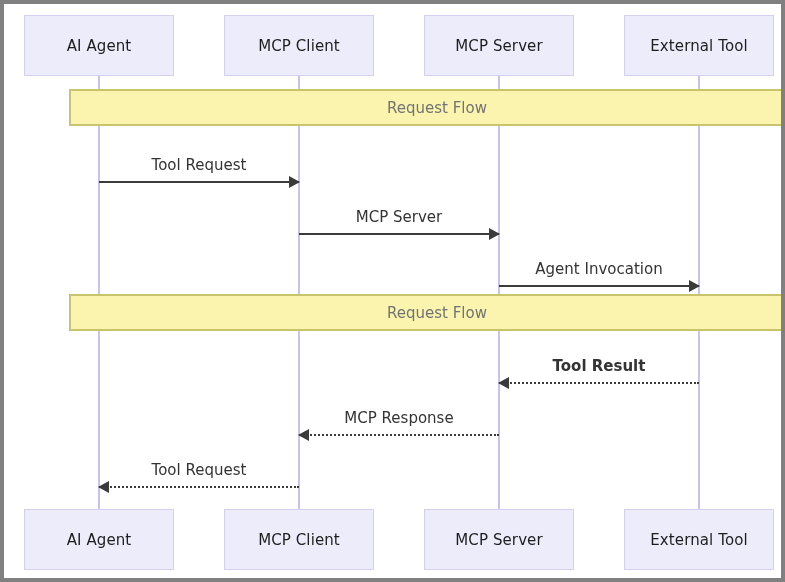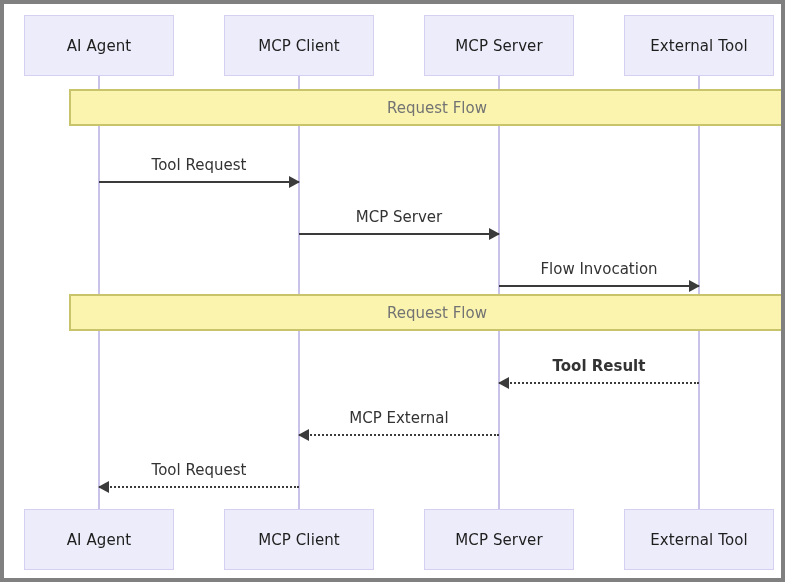--- a/index.html
+++ b/index.html
@@ -142,37 +142,37 @@
 
     <div class="message to-right" style="left:295px; top:229px; width:200px;">
       <div class="msg-line"></div>
       <div class="arrowhead"></div>
       <div class="msg-label">MCP Server</div>
     </div>
 
     <div class="message to-right" style="left:495px; top:281px; width:200px;">
       <div class="msg-line"></div>
       <div class="arrowhead"></div>
-      <div class="msg-label">Flow Invocation</div>
+      <div class="msg-label">Agent Invocation</div>
     </div>
 
     <div class="band" style="top:290px;">
       <span>Request Flow</span>
     </div>
 
     <div class="message to-left dotted" style="left:495px; top:378px; width:200px;font-weight:bold;">
       <div class="msg-line"></div>
       <div class="arrowhead"></div>
       <div class="msg-label">Tool Result</div>
     </div>
 
     <div class="message to-left dotted" style="left:295px; top:430px; width:200px;">
       <div class="msg-line"></div>
       <div class="arrowhead"></div>
-      <div class="msg-label">MCP External</div>
+      <div class="msg-label">MCP Response</div>
     </div>
 
     <div class="message to-left dotted" style="left:95px; top:482px; width:200px;">
       <div class="msg-line"></div>
       <div class="arrowhead"></div>
       <div class="msg-label">Tool Request</div>
     </div>
 
     <div class="participant" style="left:20px; top:505px;">
       <span>AI Agent</span>

